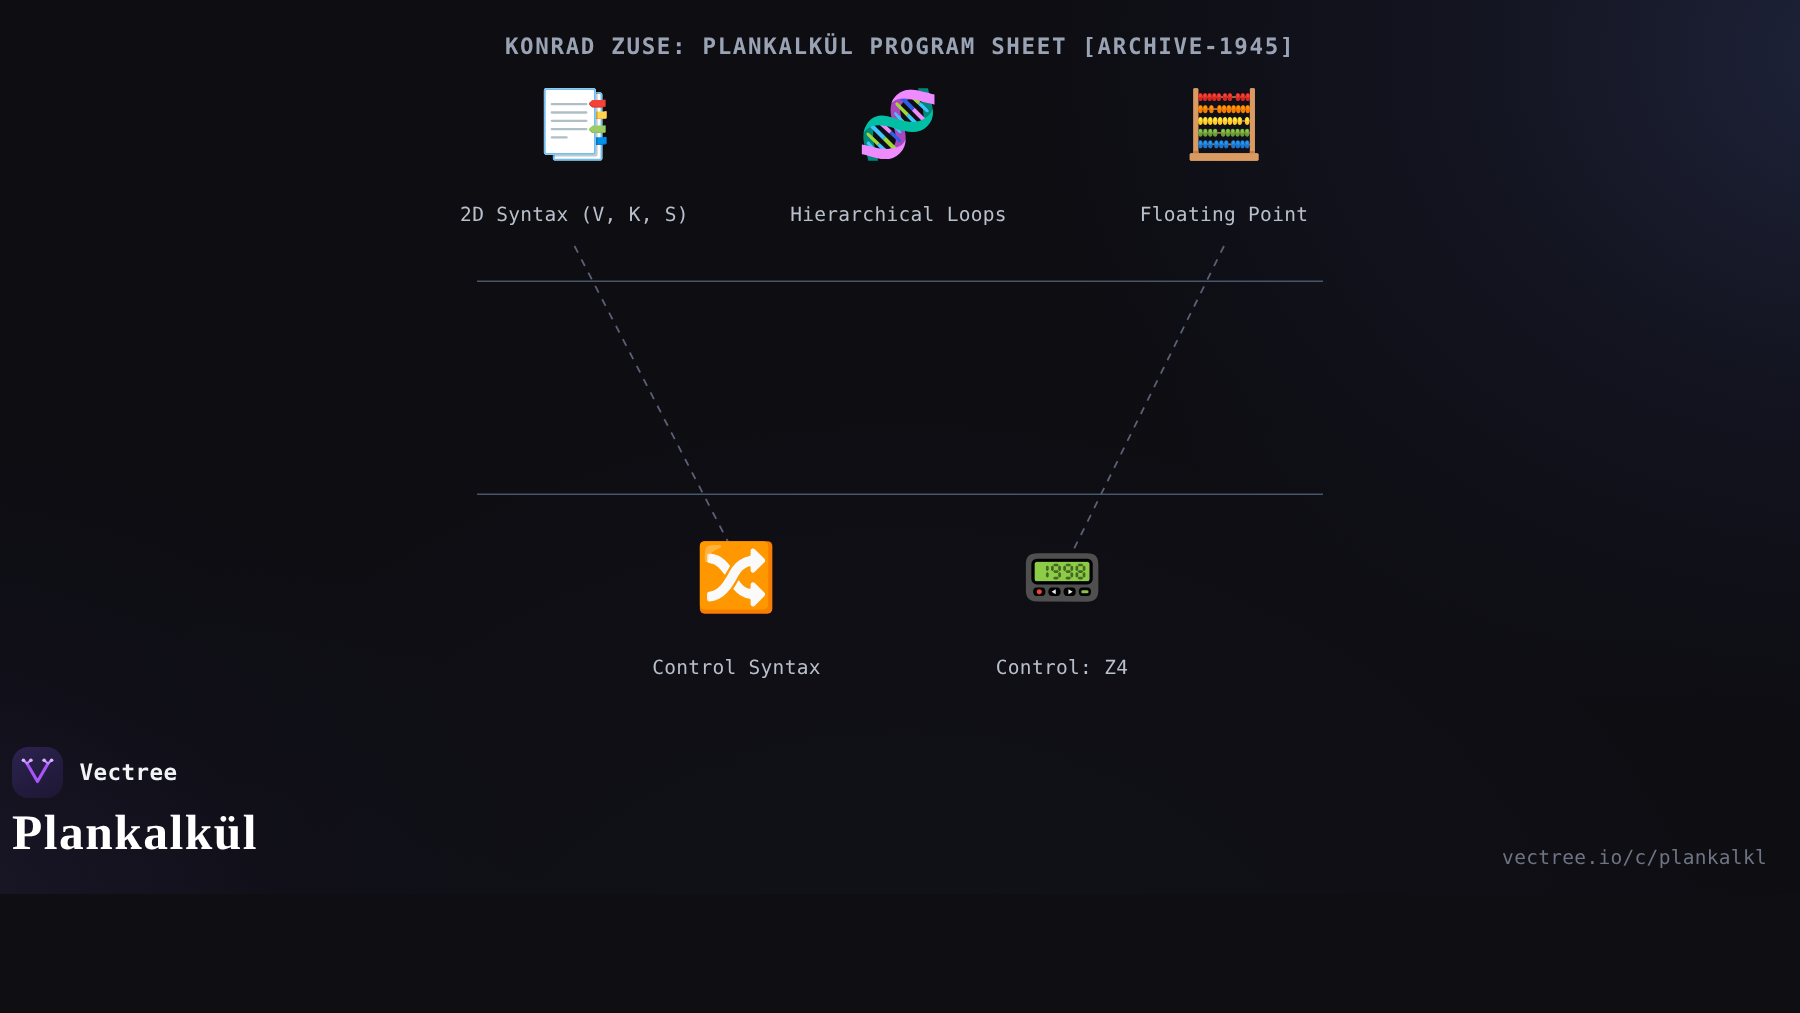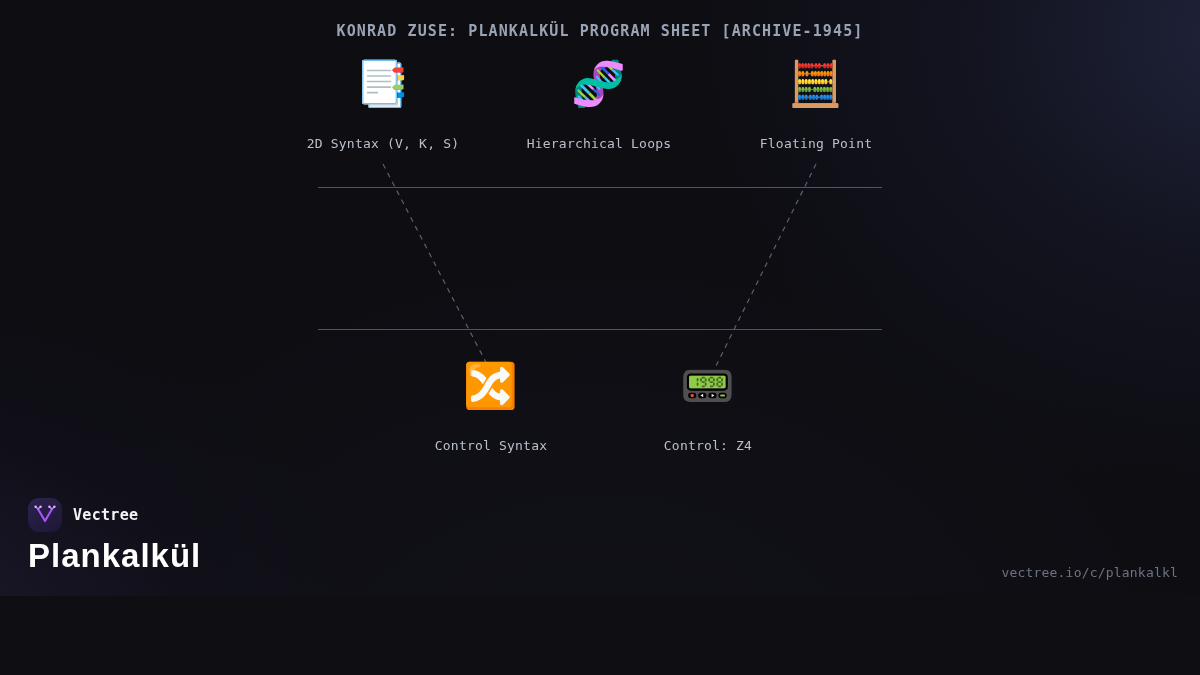--- a/index.html
+++ b/index.html
@@ -85,21 +85,21 @@
     font-family: "DejaVu Sans Mono", "Liberation Mono", monospace;
     font-size: 13px;
     color: #b9c0cc;
     letter-spacing: 0.2px;
     white-space: nowrap;
   }
 
   
   #brand {
     position: absolute;
-    left: 28px;
+    left: 8px;
     bottom: 22px;
   }
   #brand-row {
     display: flex;
     align-items: center;
     gap: 11px;
     margin-bottom: 6px;
   }
   #brand-logo {
     width: 34px;
@@ -112,21 +112,21 @@
     flex: none;
   }
   #brand-name {
     font-family: "DejaVu Sans Mono", "Liberation Mono", monospace;
     font-size: 15px;
     font-weight: bold;
     color: #f2f3f6;
     letter-spacing: 0.3px;
   }
   #brand-title {
-    font-family: Liberation Sans, sans-serif;
+    font-family: Liberation Serif, serif;
     font-size: 33px;
     font-weight: bold;
     color: #ffffff;
     letter-spacing: 1px;
     line-height: 1.1;
     white-space: nowrap;
   }
   #footer-url {
     position: absolute;
     right: 22px;

